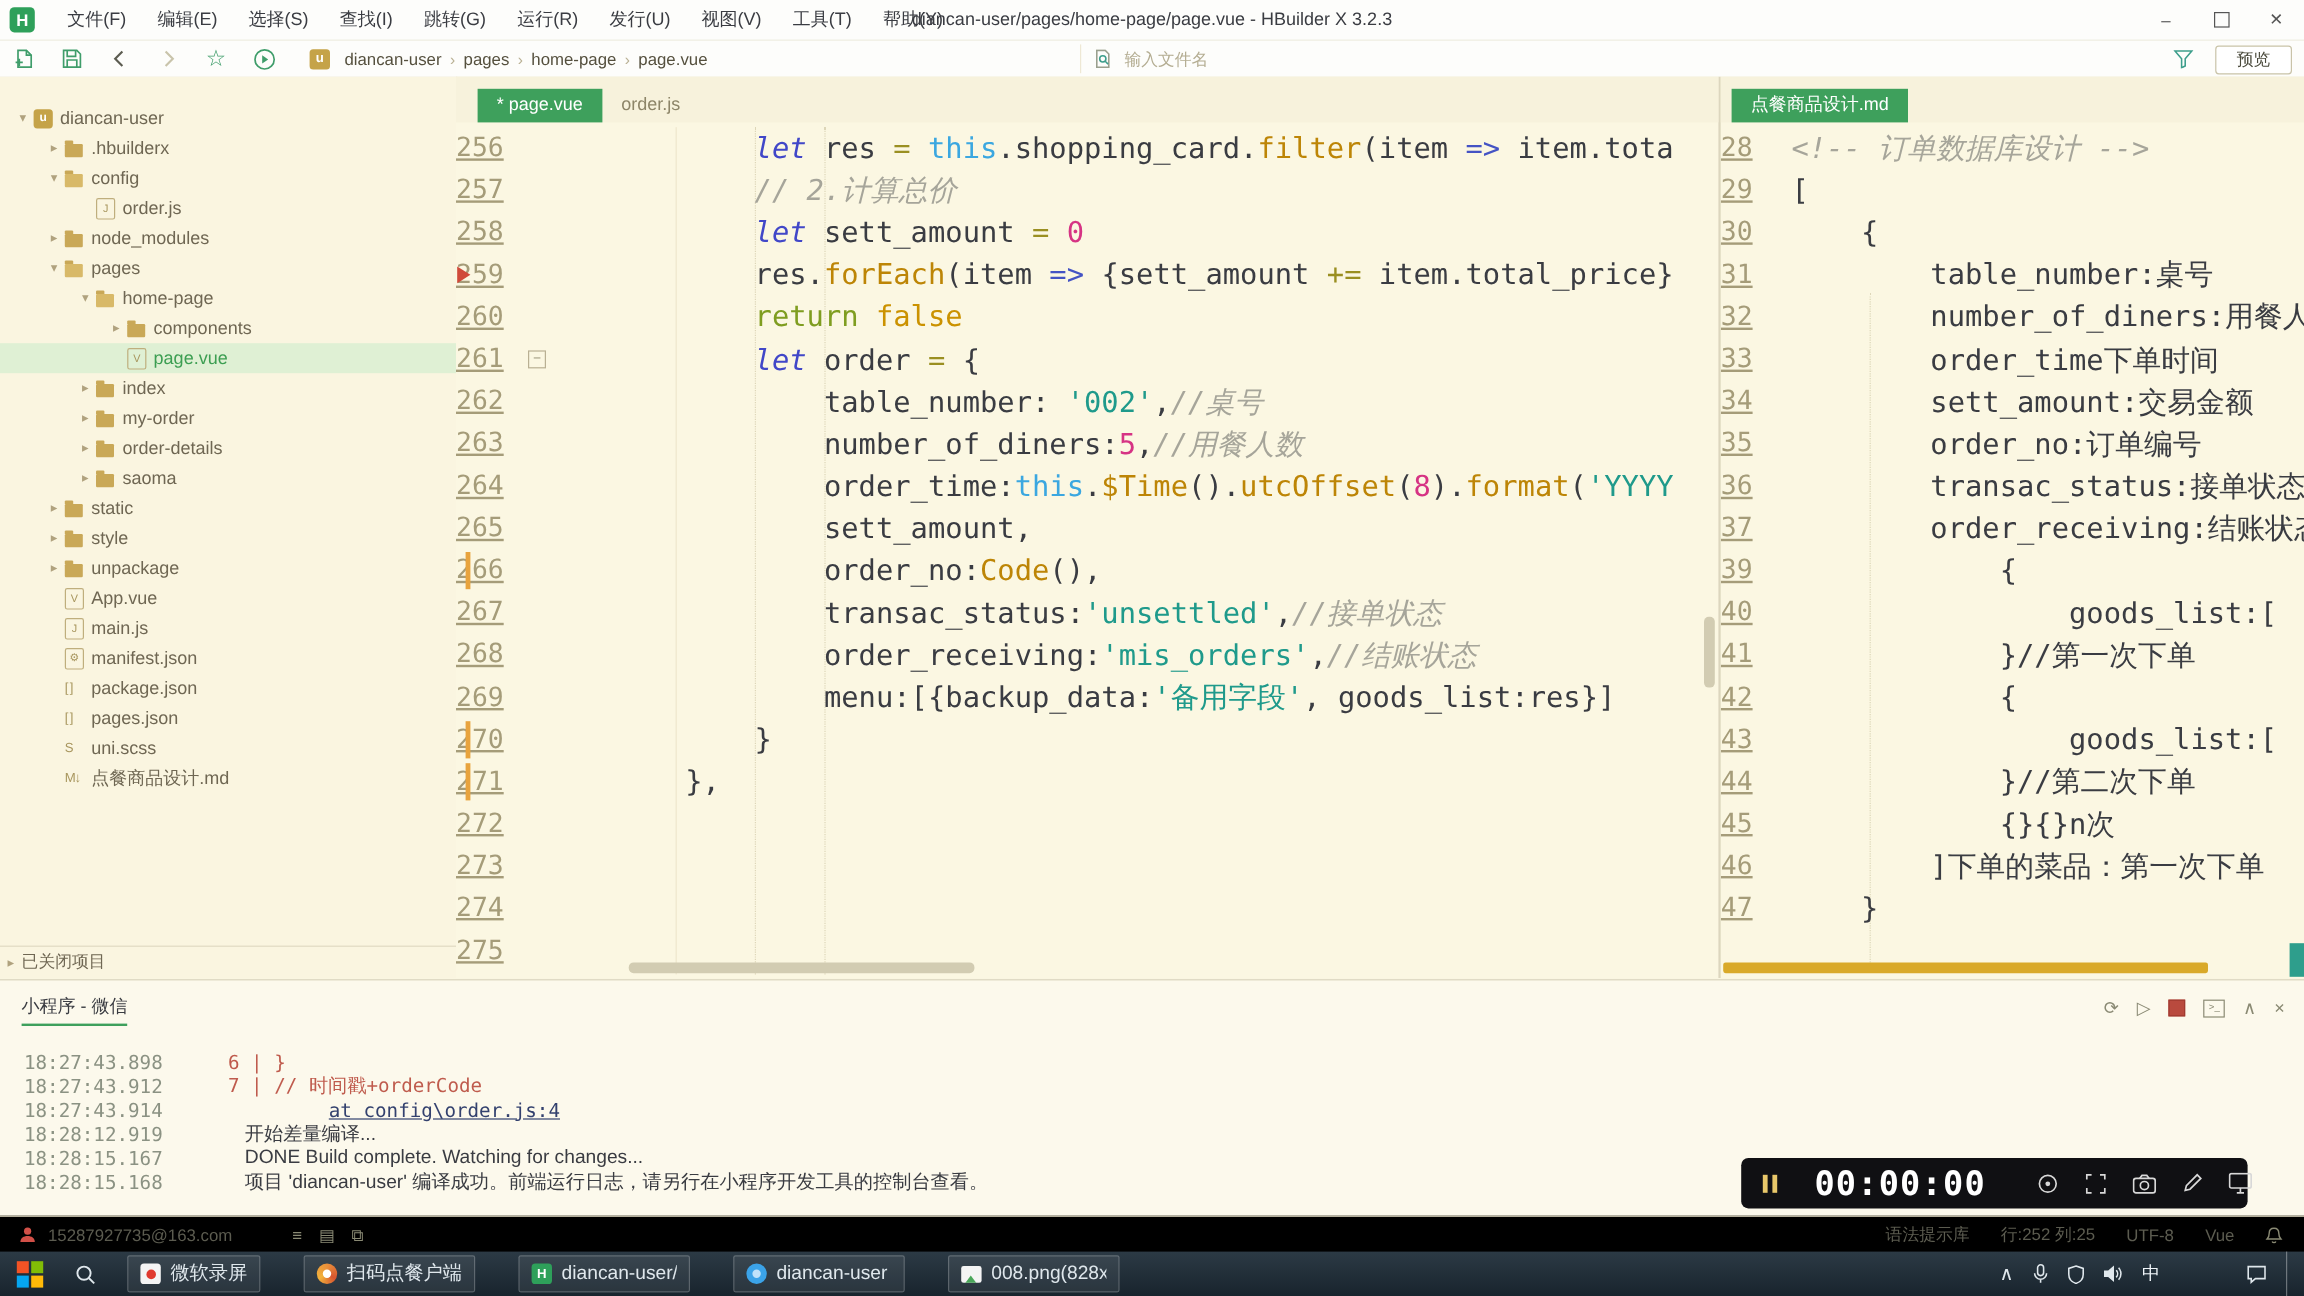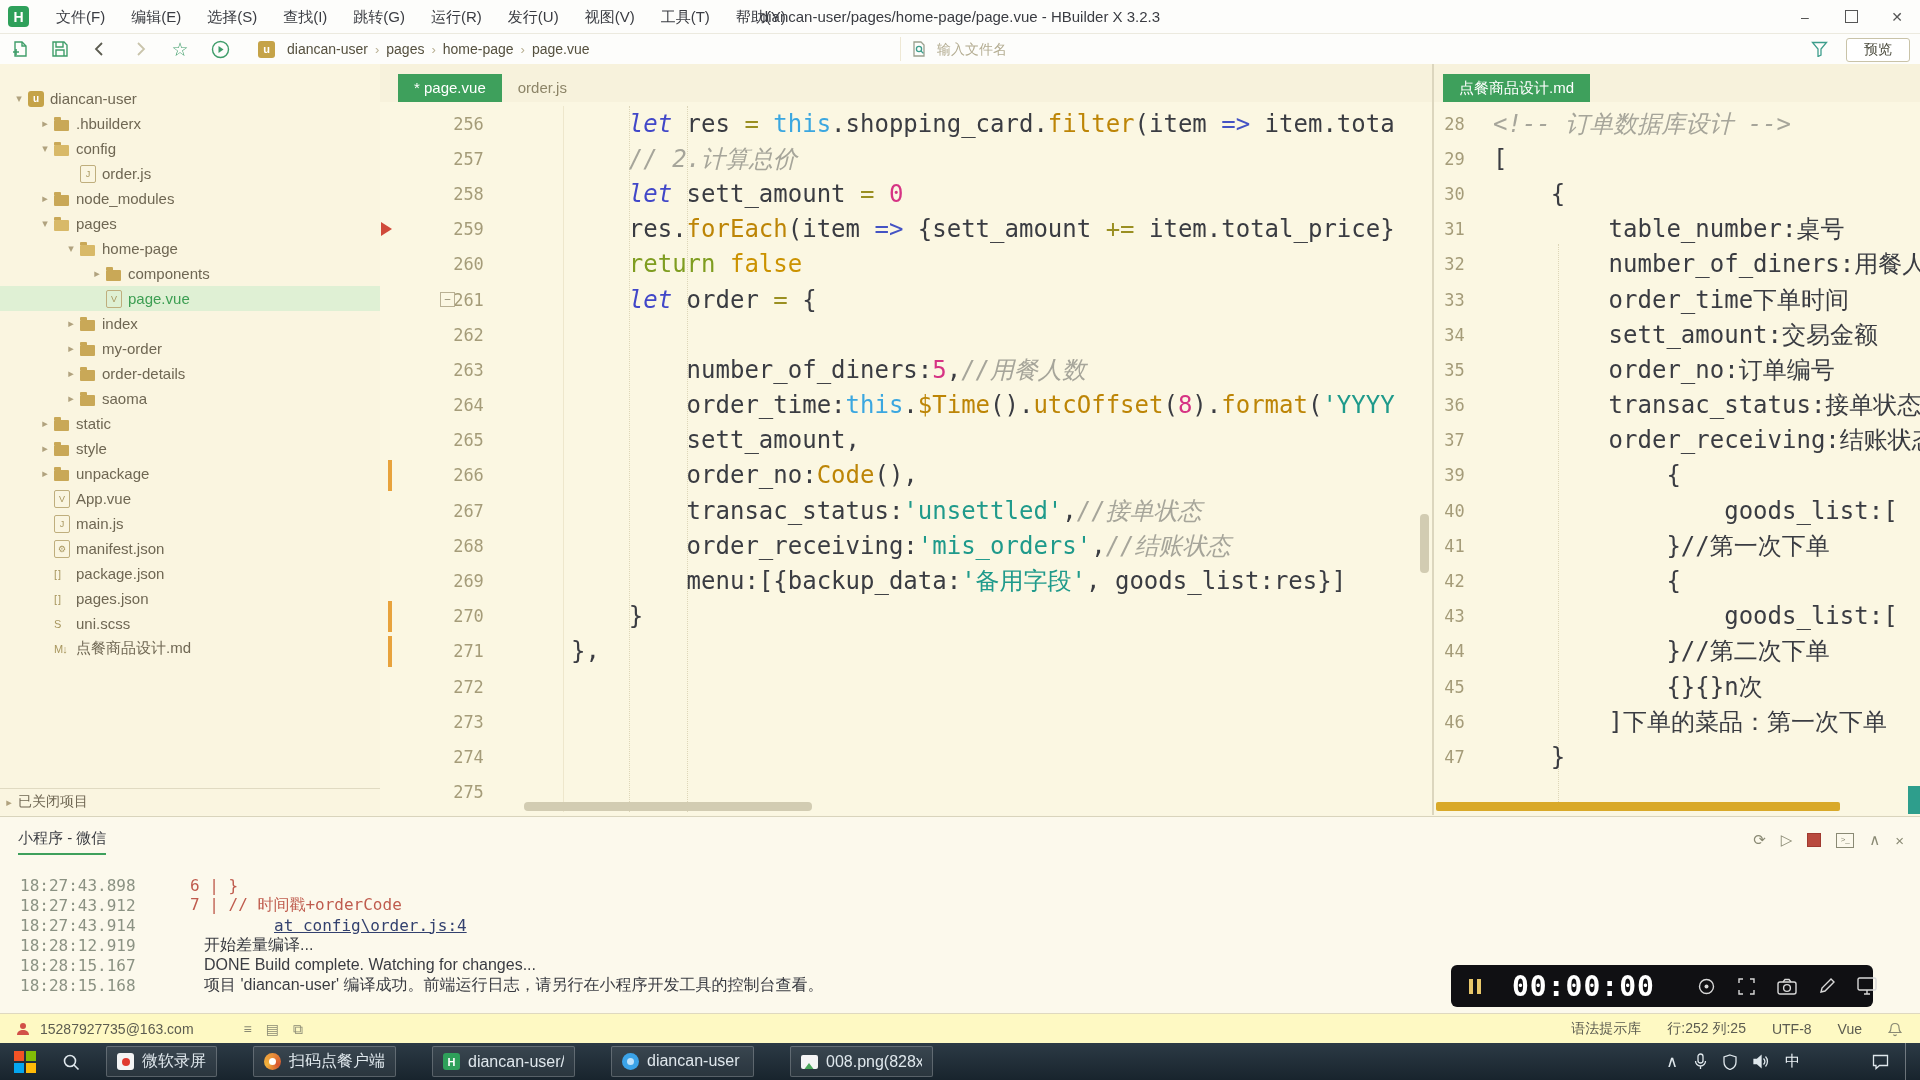--- a/index.html
+++ b/index.html
@@ -59,21 +59,21 @@
 
   
   .pane{position:absolute;top:64px;height:751px;background:#fbf7e2;}
   .pane-left{left:380px;width:1052px;border-right:2px solid #dcd6be;}
   .pane-right{left:1434px;width:486px;}
   .tabbar{height:38px;display:flex;align-items:flex-end;background:#f7f2dc;}
   .tab{height:28px;line-height:28px;padding:0 16px;font-size:15px;color:#8d8568;margin-top:6px;white-space:nowrap;}
   .tab.active{background:#3ea05c;color:#fff;}
   .lines{position:absolute;left:0;top:42px;right:0;overflow:hidden;}
   .cl-row{height:35.2px;display:flex;align-items:center;white-space:nowrap;}
-  .ln{flex:0 0 177px;text-align:center;font-family:"DejaVu Sans Mono",monospace;font-size:17px;color:#a59c79;}
+  .ln{flex:0 0 177px;text-align:left;font-family:"DejaVu Sans Mono",monospace;font-size:22px;color:#a59c79;text-decoration:underline;}
   .pane-right .ln{flex:0 0 41px;}
   .ct{margin-left:14px;font-family:"DejaVu Sans Mono",monospace;font-size:24px;white-space:pre;color:#3a3c42;}
   .pane-right .ct{margin-left:18px;}
   .c-k{color:#4147c8;font-style:italic}.c-d{color:#3a3c42}.c-t{color:#3ba7e0}.c-f{color:#bd8506}
   .c-s{color:#1f9a8b}.c-n{color:#d63384}.c-c{color:#a6a59a;font-style:italic}
   .c-r{color:#7f9d20}.c-b{color:#cb9200}.c-o{color:#9a8f21}.c-a{color:#4453c4}
   .guide{position:absolute;width:0;border-left:1px dotted #ddd6b8;top:42px;height:706px;}
   .gutter-line{position:absolute;left:183px;top:42px;height:706px;border-left:1px solid #eee7cc;}
   .marker-arrow{position:absolute;left:1px;width:0;height:0;border-left:11px solid #d04a3a;
     border-top:7px solid transparent;border-bottom:7px solid transparent;}
@@ -94,21 +94,21 @@
   .cterm{width:16px;height:13px;border:1px solid #8a8a74;font-size:8px;line-height:12px;text-align:center;color:#8a8a74;}
   .clog{position:absolute;left:20px;top:58px;right:10px;}
   .log-row{height:20px;display:flex;align-items:center;white-space:nowrap;font-size:16px;gap:28px;}
   .lt{font-family:"DejaVu Sans Mono",monospace;color:#8b9283;flex:0 0 122px;}
   .lx{font-family:"DejaVu Sans Mono",monospace;}
   .lx.code{color:#bf5b4d;margin-left:20px;}
   .lx.plain{color:#3a3c42;margin-left:34px;font-family:"Liberation Sans","DejaVu Sans",sans-serif;}
   .lx.link{color:#33416e;margin-left:104px;text-decoration:underline;}
 
   
-  .statusbar{position:absolute;left:0;top:1013px;width:1920px;height:30px;background:#fef9c3;border-top:1px solid #dfd9c0;
+  .statusbar{position:absolute;left:0;top:1013px;width:1920px;height:30px;background:#000000;border-top:1px solid #dfd9c0;
     display:flex;align-items:center;font-size:14px;color:#5c5c50;}
   .sb-left{display:flex;align-items:center;gap:10px;margin-left:16px;}
   .sb-icons{display:flex;gap:14px;margin-left:40px;color:#8a8a74;font-size:14px;}
   .sb-right{margin-left:auto;display:flex;align-items:center;gap:26px;margin-right:18px;color:#5c5c50;}
 
   
   .recorder{position:absolute;left:1451px;top:965px;width:422px;height:42px;background:#101013;border-radius:6px;
     display:flex;align-items:center;z-index:30;}
   .rec-pause{display:flex;gap:4px;margin-left:18px;}
   .rec-pause i{width:4px;height:15px;background:#e8c76a;display:block;}
@@ -432,20 +432,21 @@
         <div class="cl-row">
           <span class="ln">260</span>
           <span class="ct"><span class="c-d">    </span><span class="c-r">return </span><span class="c-b">false</span></span>
         </div>
         <div class="cl-row">
           <span class="ln">261</span>
           <span class="ct"><span class="c-d">    </span><span class="c-k">let </span><span class="c-d">order </span><span class="c-o">= </span><span class="c-d">{</span></span>
         </div>
         <div class="cl-row">
           <span class="ln">262</span>
+          <span class="ct"><span class="c-d">        </span><span class="c-d">table_number: </span><span class="c-s">'002'</span><span class="c-d">,</span><span class="c-c">//桌号</span></span>
         </div>
         <div class="cl-row">
           <span class="ln">263</span>
           <span class="ct"><span class="c-d">        </span><span class="c-d">number_of_diners:</span><span class="c-n">5</span><span class="c-d">,</span><span class="c-c">//用餐人数</span></span>
         </div>
         <div class="cl-row">
           <span class="ln">264</span>
           <span class="ct"><span class="c-d">        </span><span class="c-d">order_time:</span><span class="c-t">this</span><span class="c-d">.</span><span class="c-f">$Time</span><span class="c-d">().</span><span class="c-f">utcOffset</span><span class="c-d">(</span><span class="c-n">8</span><span class="c-d">).</span><span class="c-f">format</span><span class="c-d">(</span><span class="c-s">'YYYY</span></span>
         </div>
         <div class="cl-row">

